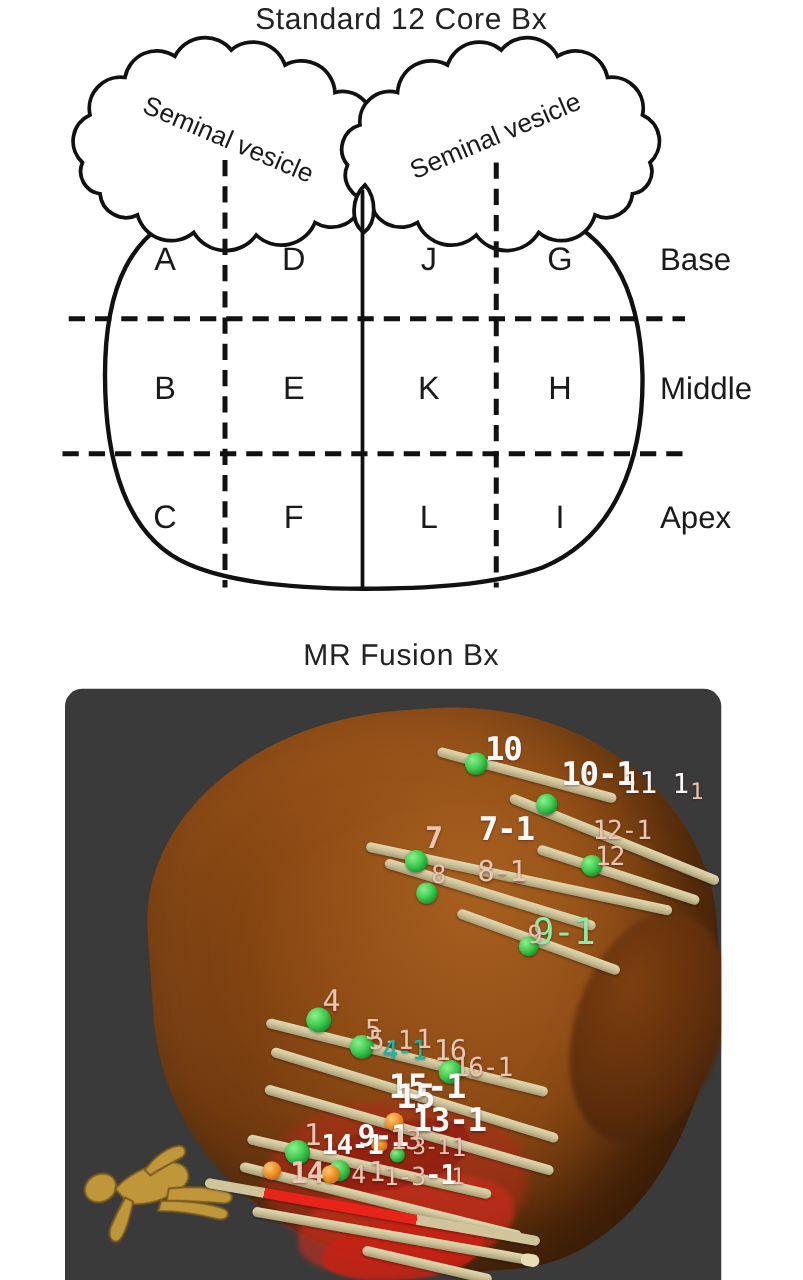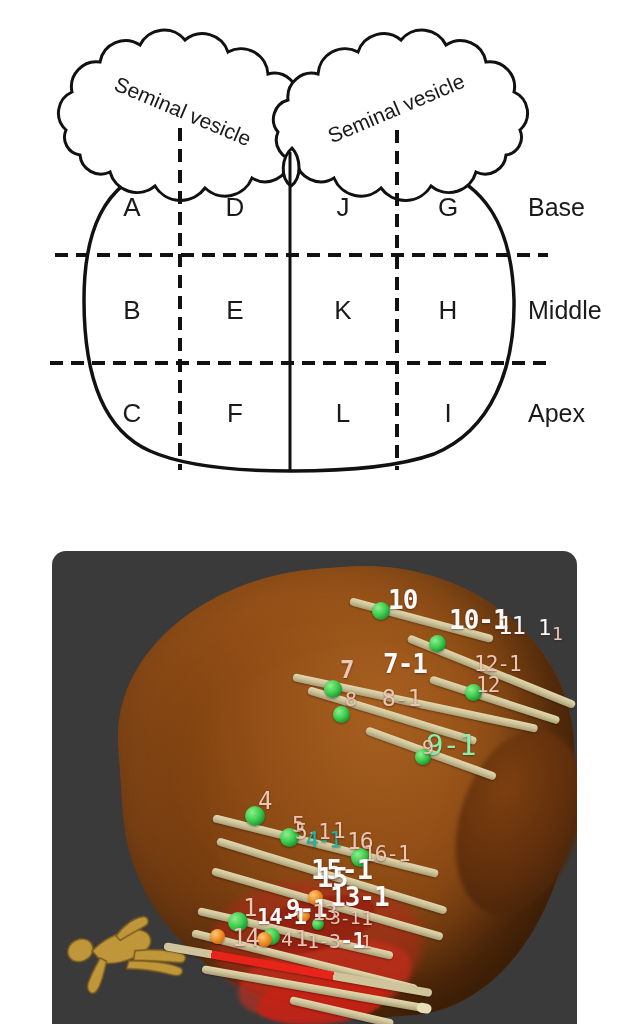--- a/index.html
+++ b/index.html
@@ -41,20 +41,21 @@
   .mlabel{position:absolute;font-family:"DejaVu Sans Mono",monospace;line-height:1;
         letter-spacing:-1px;text-shadow:0 1px 2px rgba(60,20,10,.5);white-space:nowrap;}
   #orientation-figure{position:absolute;left:14px;top:358px;transform:rotate(-28deg);
         filter:blur(.5px);opacity:.95;}
 </style>
 </head>
 <body>
 
 <div id="page">
 
+  <div class="fig-title" id="title-top">Standard 12 Core Bx</div>
 
   <svg id="schematic" width="642" height="505" viewBox="0 0 642 505" style="position:absolute;left:0;top:0;">
 
     <path d="M 84 300 C 84 232 103 183 158 167 C 245 160 345 160 432 168
          C 485 183 512 226 514 300 C 515 368 492 430 434 454
          C 392 469 335 471 291 471 C 243 471 186 467 150 451
          C 100 429 84 368 84 300 Z" fill="#ffffff" stroke="#111" stroke-width="3.5"></path>
 
     <path d="M 66 130 A 23 23 0 0 1 72 92 A 25 25 0 0 1 100 62 A 26 26 0 0 1 140 45
          A 27 27 0 0 1 185 40 A 27 27 0 0 1 228 52 A 27 27 0 0 1 268 74
@@ -90,20 +91,21 @@
     <text class="cell-letter" x="132" y="422" text-anchor="middle">C</text>
     <text class="cell-letter" x="235" y="422" text-anchor="middle">F</text>
     <text class="cell-letter" x="343" y="422" text-anchor="middle">L</text>
     <text class="cell-letter" x="448" y="422" text-anchor="middle">I</text>
 
     <text class="row-label" x="528" y="216">Base</text>
     <text class="row-label" x="528" y="319">Middle</text>
     <text class="row-label" x="528" y="422">Apex</text>
   </svg>
 
+  <div class="fig-title" id="title-bottom">MR Fusion Bx</div>
 
   <div id="fusion-panel" style="background: rgb(58, 58, 58);">
     <div class="gland"></div>
     <div class="gland-lobe"></div>
     <div class="tumor t1"></div>
     <div class="tumor t2"></div>
     <div class="tumor t3"></div>
     <div class="tumor t4"></div>
 
     <svg id="orientation-figure" width="130" height="90" viewBox="0 0 130 90">
@@ -171,21 +173,21 @@
         <div class="mlabel" style="left: 295px; top: 279px; font-size: 23px; color: rgb(234, 199, 180); font-weight: normal;">16</div>
         <div class="mlabel" style="left: 311px; top: 293px; font-size: 21px; color: rgb(234, 199, 180); font-weight: normal;">16-1</div>
         <div class="mlabel" style="left: 259px; top: 305px; font-size: 27px; color: rgb(250, 250, 250); font-weight: bold;">15-1</div>
         <div class="mlabel" style="left: 265px; top: 313px; font-size: 27px; color: rgb(250, 250, 250); font-weight: bold;">15</div>
         <div class="mlabel" style="left: 191px; top: 345px; font-size: 24px; color: rgb(234, 199, 180); font-weight: normal;">1</div>
         <div class="mlabel" style="left: 234px; top: 346px; font-size: 24px; color: rgb(250, 250, 250); font-weight: bold;">9-1</div>
         <div class="mlabel" style="left: 256px; top: 333px; font-size: 26px; color: rgb(250, 250, 250); font-weight: bold; margin-left: 22px;">13-1</div>
         <div class="mlabel" style="left: 260px; top: 351px; font-size: 22px; color: rgb(234, 199, 180); font-weight: normal;">13</div>
         <div class="mlabel" style="left: 278px; top: 358px; font-size: 18px; color: rgb(234, 199, 180); font-weight: normal;">3-1</div>
         <div class="mlabel" style="left: 309px; top: 357px; font-size: 20px; color: rgb(234, 199, 180); font-weight: normal;">1</div>
-        <div class="mlabel" style="left: 180px; top: 375px; font-size: 24px; color: rgb(234, 199, 180); font-weight: normal;">14</div>
+        <div class="mlabel" style="left: 180px; top: 375px; font-size: 24px; color: rgb(234, 199, 180); font-weight: bold;">14</div>
         <div class="mlabel" style="left: 205px; top: 355px; font-size: 22px; color: rgb(250, 250, 250); font-weight: bold;">14-1</div>
         <div class="mlabel" style="left: 229px; top: 378px; font-size: 20px; color: rgb(234, 199, 180); font-weight: normal;">4</div>
         <div class="mlabel" style="left: 243px; top: 377px; font-size: 22px; color: rgb(234, 199, 180); font-weight: normal;">1</div>
         <div class="mlabel" style="left: 255px; top: 380px; font-size: 20px; color: rgb(234, 199, 180); font-weight: normal;">1-3</div>
         <div class="mlabel" style="left: 288px; top: 379px; font-size: 22px; color: rgb(250, 250, 250); font-weight: bold;">-1</div>
         <div class="mlabel" style="left: 309px; top: 382px; font-size: 18px; color: rgb(234, 199, 180); font-weight: normal;">1</div>
       </div>
   </div>
 
 </div>

